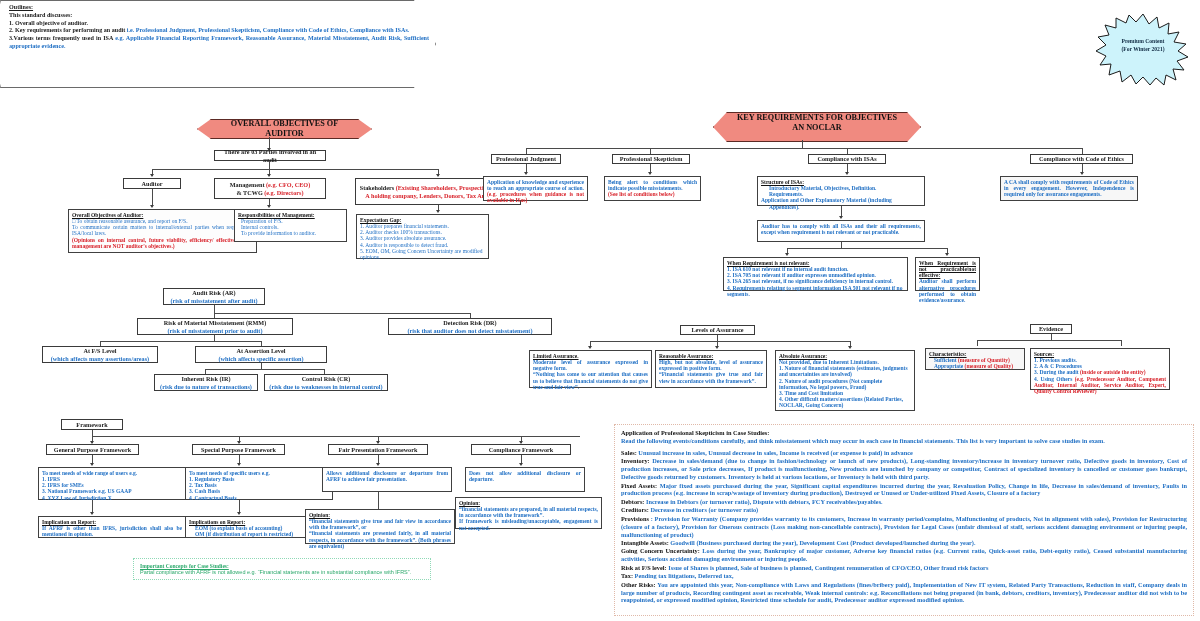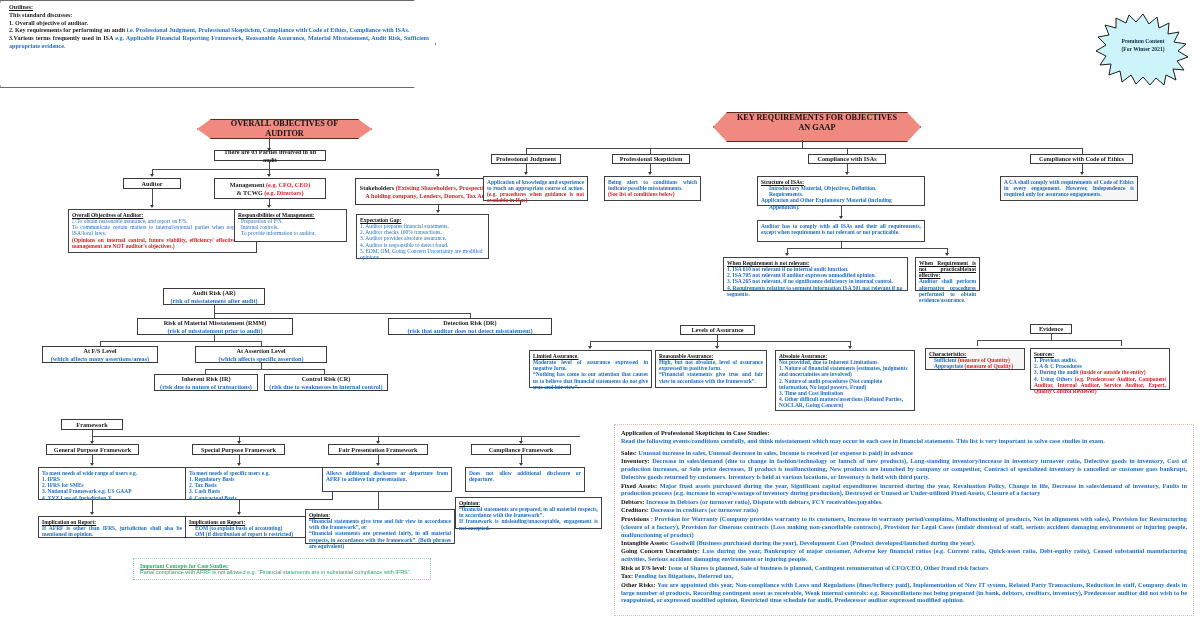--- a/index.html
+++ b/index.html
@@ -305,21 +305,21 @@
   <div class="blue b just">If framework is misleading/unacceptable, engagement is not accepted.</div>
 </div>
 
 <div class="dotted green-d t55" style="left:133px;top:558px;width:298px;height:22px;">
   <div class="green b u">Important Concepts for Case Studies:</div>
   <div class="green" style="font-family:'Liberation Sans',sans-serif;">Partal compliance with AFRF is not allowed e.g. “Financial statements are in substantial compliance with IFRS”.</div>
 </div>
 
 <div class="banner" style="left:713px;top:112px;width:178px;height:28px;flex-direction:column;">
   <div>KEY REQUIREMENTS FOR OBJECTIVES</div>
-  <div>AN GAAP</div>
+  <div>AN NOCLAR</div>
 </div>
 
 <div class="ln lnv" style="left:802px;top:140px;height:8px;"></div>
 <div class="ln lnh" style="left:526px;top:148px;width:556px;"></div>
 <div class="ln lnv" style="left:526px;top:148px;height:6px;"></div>
 <div class="ln lnv" style="left:650px;top:148px;height:6px;"></div>
 <div class="ln lnv" style="left:847px;top:148px;height:6px;"></div>
 <div class="ln lnv" style="left:1082px;top:148px;height:6px;"></div>
 
 <div class="node" style="left:491px;top:154px;width:70px;height:10px;">

